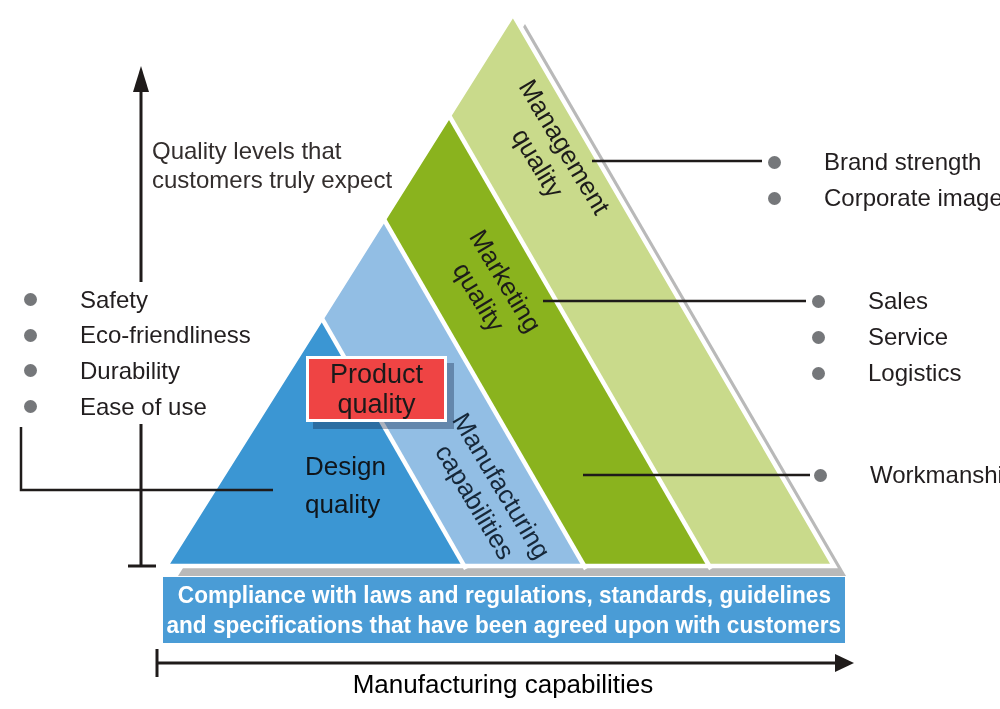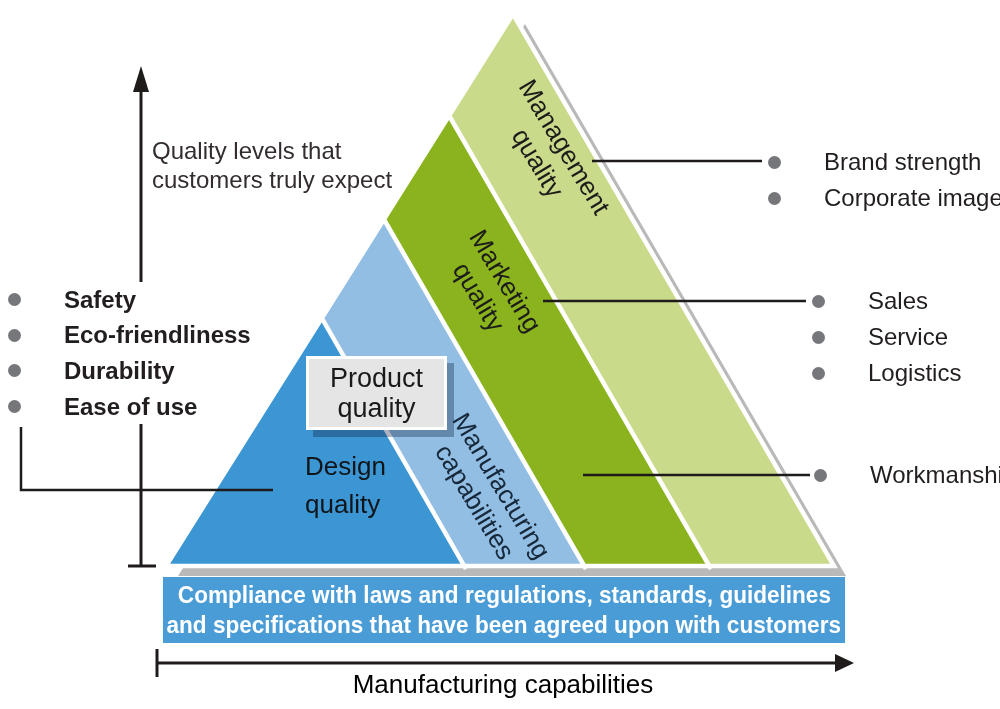--- a/index.html
+++ b/index.html
@@ -23,21 +23,21 @@
   
   .bullet-list { display:flex; flex-direction:column; }
   .bullet-item {
     display:flex; align-items:center; height:35.6px; background:#ffffff;
     font-size:24px; white-space:nowrap; padding-right:4px; color:#221e1f;gap:40px;
   }
   .bullet-item .dot {
     width:13px; height:13px; border-radius:50%; background:#75777a;
     margin-right:3px; flex:0 0 auto;
   }
-  .list-left   { left:8px;   top:282px;font-weight:bold; }
+  .list-left   { left:24px;   top:282px; }
   .list-brand  { left:768px; top:144px; }
   .bullet-item.h36 { height:36px; }
   .list-sales  { left:812px; top:283px; }
   .list-work   { left:814px; top:457px; }
 
   
   .band-label {
     position:absolute; transform:translate(-50%,-50%) rotate(59deg);
     text-align:center; font-size:26px; line-height:31px; color:#1d1c1a;
     white-space:nowrap;
@@ -48,22 +48,22 @@
 
   
   .design-label {
     left:277px; top:447px; font-size:26px; line-height:38px; color:#10151a;
     white-space:nowrap;
     margin-left:28px;
   }
 
   
   .product-box {
-    left:306px; top:356px; width:141px; height:74px;
-    background:#e5e5e5; border:3px solid #ffffff;
+    left:306px; top:356px; width:141px; height:66px;
+    background:#ef4444; border:3px solid #ffffff;
     box-shadow:7px 7px 0 rgba(15,35,70,0.35);
     display:flex; flex-direction:column; align-items:center; justify-content:center;
     font-size:27px; line-height:30px; color:#1a1a1a; text-align:center;
   }
 
   
   .compliance-bar {
     left:163px; top:577px; width:682px; height:66px; background:#4a9cd6;
     display:flex; flex-direction:column; align-items:center; justify-content:center;
     color:#ffffff; font-weight:bold; font-size:24px; line-height:30px;

